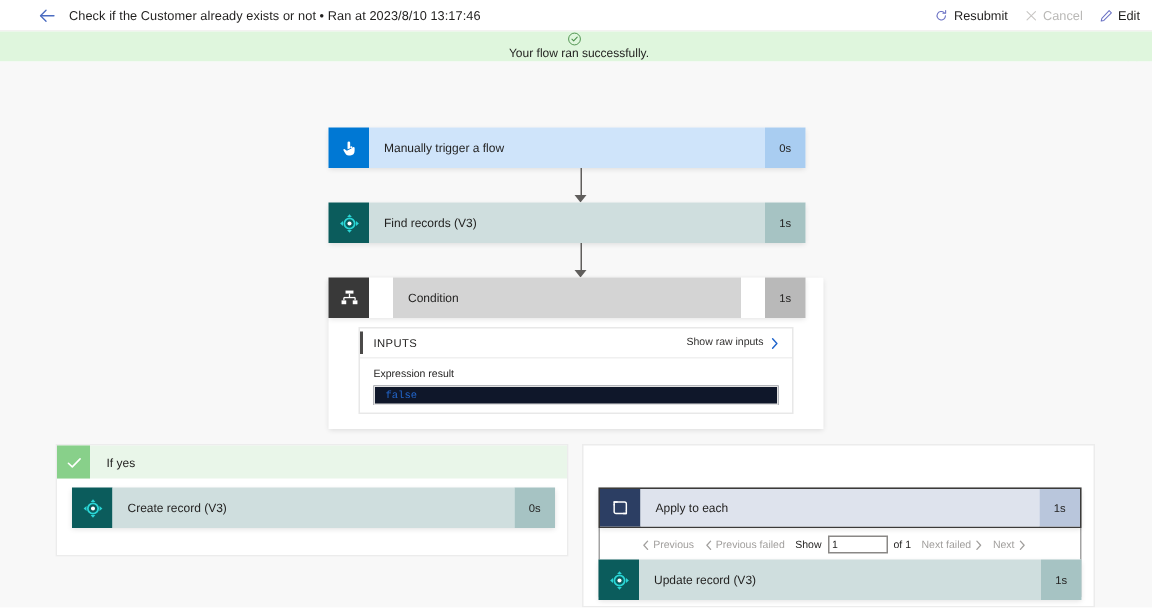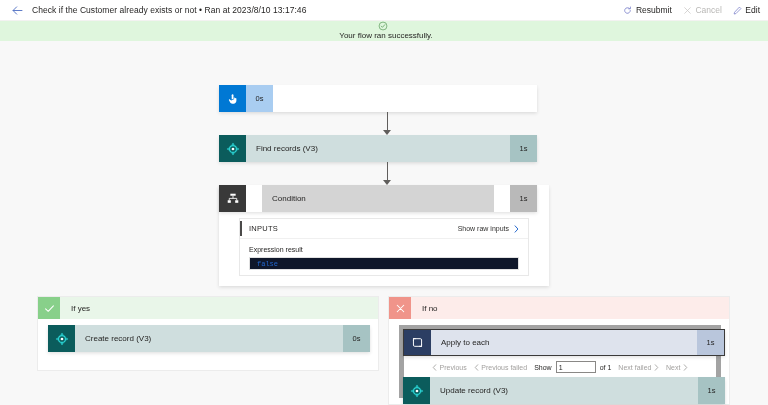--- a/index.html
+++ b/index.html
@@ -12,21 +12,21 @@
     -webkit-font-smoothing: antialiased;
   }
 
   
   .topbar {
     position: relative;
     height: 21px;
     background: #ffffff;
     display: flex;
     align-items: center;
-    padding: 0 8px 0 10px;
+    padding: 0 8px 0 24px;
     border-bottom: 1px solid #f3f2f1;
   }
   .back-arrow {
     width: 14px; height: 14px;
     flex: 0 0 auto;
     display: flex; align-items: center; justify-content: center;
     color: #4b6cc1;
     margin-right: 8px;
   }
   .back-arrow svg { display: block; }
@@ -217,21 +217,21 @@
   }
   .branch.yes .branch-head { background: #e9f6e9; }
   .branch.yes .bh-ico { background: #88d08a; }
   .branch.no  .branch-head { background: #fdecea; }
   .branch.no  .bh-ico { background: #f0948a; }
 
   
   .scope {
     position: absolute;
     background: #ffffff;
-    border: 5px solid #a3a3a3;
+    border: 1px solid #a3a3a3;
   }
   .scope .node.n-loop { border: 1px solid #3b3a39; }
 
   
   .pager {
     position: absolute;
     display: flex; align-items: center;
     font-size: 7px;
     white-space: nowrap;
   }
@@ -316,20 +316,21 @@
 <div class="canvas">
 
   <div class="node n-trigger" style="left:219px; top:44px; width:318px;">
     <div class="node-ico">
       <svg width="14" height="14" viewBox="0 0 16 16" fill="none">
         <path d="M6.5 8.6 V3.6a1 1 0 0 1 2 0v4.2" fill="#ffffff"></path>
         <path d="M8.5 7.2a.85.85 0 0 1 1.7 0v1.2" fill="#ffffff"></path>
         <path d="M10.2 7.7a.85.85 0 0 1 1.7 0v2.0c0 2.1-1.3 3.6-3.3 3.6H7.4c-1.5 0-2.3-.8-2.9-2.0L3.4 9.3c-.3-.6.4-1.2 1-.8l1.6 1.2" fill="#ffffff"></path>
       </svg>
     </div>
+    <div class="node-body">Manually trigger a flow</div>
     <div class="node-dur">0s</div>
   </div>
 
   <div class="conn" style="left:378px; top:71px; height:23px;">
     <div class="line"></div>
       <div class="head"></div>
   </div>
 
   <div class="node n-dv" style="left:219px; top:94px; width:318px;">
     <div class="node-ico">
@@ -405,28 +406,20 @@
           <circle cx="10" cy="10" r="4.3" fill="none" stroke="#2bd6d6" stroke-width="1.5"></circle>
           <circle cx="10" cy="10" r="1.7" fill="#ffffff"></circle>
         </svg>
       </div>
       <div class="node-body">Create record (V3)</div>
       <div class="node-dur">0s</div>
     </div>
   </div>
 
   <div class="branch no" style="left:388px; top:255px; width:342px; height:109px;">
-    <div class="branch-head">
-      <span class="bh-ico">
-        <svg width="13" height="13" viewBox="0 0 16 16" fill="none">
-          <path d="M4 4 L12 12 M12 4 L4 12" stroke="#ffffff" stroke-width="1.3" stroke-linecap="round"></path>
-        </svg>
-      </span>
-      <span class="bh-label">If no</span>
-    </div>
 
     <div class="scope" style="left:10px; top:28px; width:322px; height:73px;">
 
       <div class="node n-loop" style="left:-1px; top:-1px; width:322px;">
         <div class="node-ico">
           <svg width="13" height="13" viewBox="0 0 16 16" fill="none">
             <path d="M3 5.5 V3.3 H5.4" stroke="#ffffff" stroke-width="1.2" stroke-linecap="round" stroke-linejoin="round"></path>
             <path d="M13 10.5 V12.7 H10.6" stroke="#ffffff" stroke-width="1.2" stroke-linecap="round" stroke-linejoin="round"></path>
             <path d="M3 3.3 H11.5 A1.5 1.5 0 0 1 13 4.8 V10.5" stroke="#ffffff" stroke-width="1.2" stroke-linecap="round" stroke-linejoin="round"></path>
             <path d="M13 12.7 H4.5 A1.5 1.5 0 0 1 3 11.2 V5.5" stroke="#ffffff" stroke-width="1.2" stroke-linecap="round" stroke-linejoin="round"></path>

